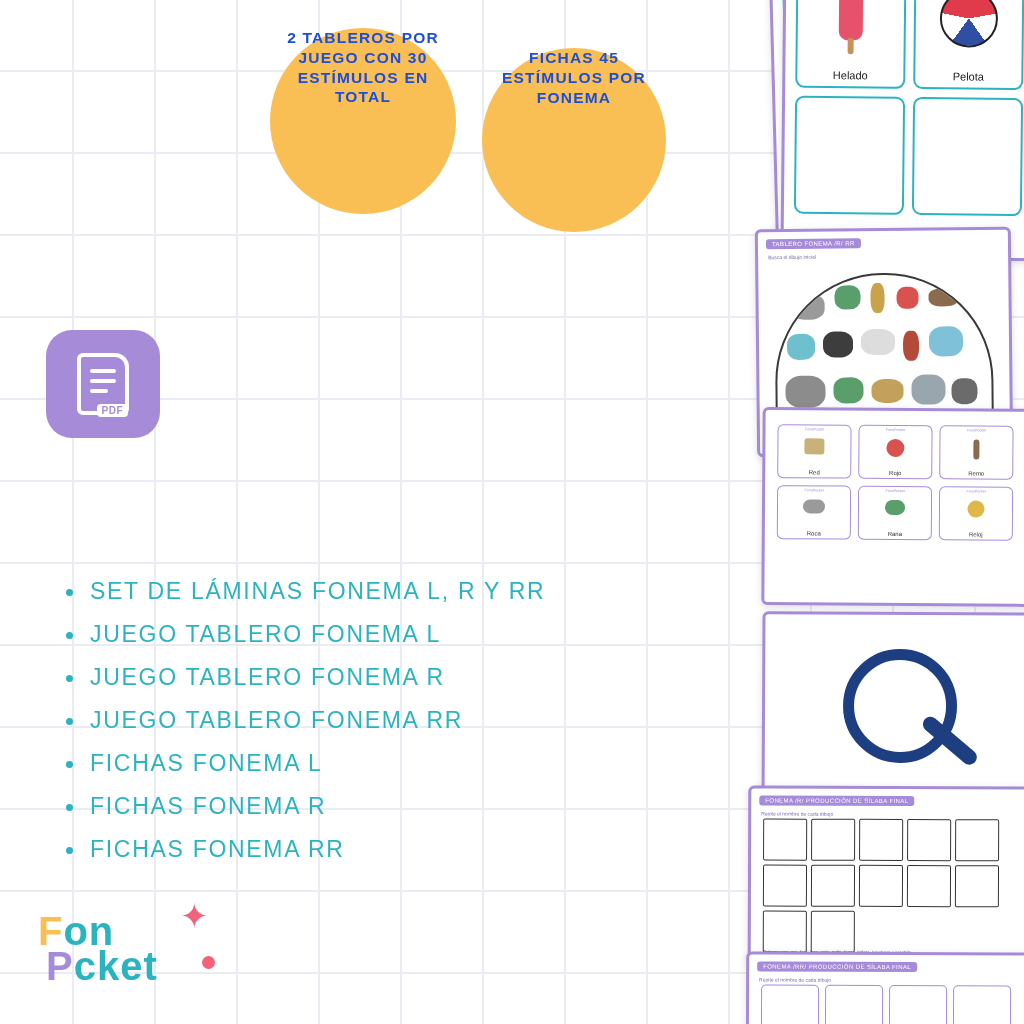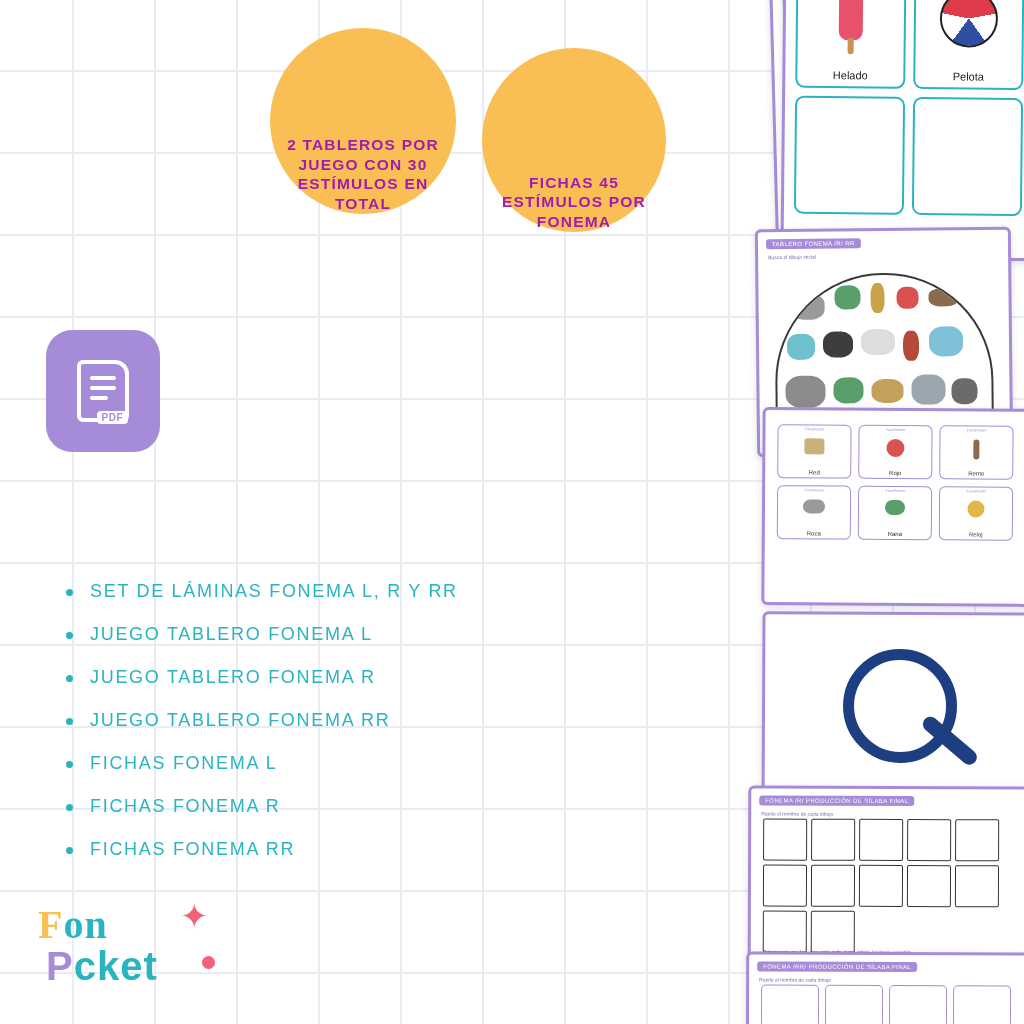--- a/index.html
+++ b/index.html
@@ -31,42 +31,42 @@
     position: absolute;
     top: 26px;
     left: 58px;
     width: 640px;
     height: 210px;
   }
   .badge {
     position: absolute;
     border-radius: 50%;
     background: #f9bf54;
-    color: #a21caf;
+    color: #1d4ed8;
     display: flex;
-    align-items: flex-end;
+    align-items: flex-start;
     justify-content: center;
     text-align: center;
     font-weight: bold;
     letter-spacing: 1.2px;
     line-height: 1.28;
     text-transform: uppercase;
   }
   .badge span { display: block; padding: 0 14px; }
   .badge-1 { left: 4px;  top: 22px; width: 178px; height: 178px; font-size: 15.5px; }
   .badge-2 { left: 212px; top: 2px;  width: 186px; height: 186px; font-size: 15.5px; }
   .badge-3 { left: 424px; top: 22px; width: 184px; height: 184px; font-size: 15.5px; }
 
   
   .pdf-badge {
     position: absolute;
     left: 46px;
     top: 330px;
     width: 114px;
-    height: 122px;
+    height: 108px;
     border-radius: 26px;
     background: #a68cd8;
     display: flex;
     align-items: center;
     justify-content: center;
   }
   .pdf-doc {
     position: relative;
     width: 52px;
     height: 62px;
@@ -118,21 +118,21 @@
     left: 62px;
     top: 570px;
     width: 640px;
     margin: 0;
     padding: 0;
     list-style: none;
     color: #2bb3c0;
   }
   .list li {
     position: relative;
-    font-size: 18px;
+    font-size: 23px;
     letter-spacing: 1.7px;
     line-height: 43px;
     padding-left: 28px;
     text-transform: uppercase;
   }
   .list li::before {
     content: "";
     position: absolute;
     left: 4px;
     top: 19px;
@@ -144,21 +144,21 @@
 
   
   .logo {
     position: absolute;
     left: 34px;
     top: 900px;
     width: 240px;
     height: 100px;
   }
   .logo .row { position: absolute; font-size: 40px; font-weight: bold; letter-spacing: 1px; }
-  .logo .r1 { left: 4px;  top: 1px; font-family: Liberation Serif, serif; }
+  .logo .r1 { left: 4px;  top: 9px; }
   .logo .r2 { left: 12px; top: 44px; }
   .logo .c-o { color: #f9bf54; }
   .logo .c-p { color: #a68cd8; }
   .logo .c-t { color: #2bb3c0; }
   .logo .star {
     position: absolute;
     color: #f2627a;
     font-size: 34px;
     left: 146px;
     top: -4px;

